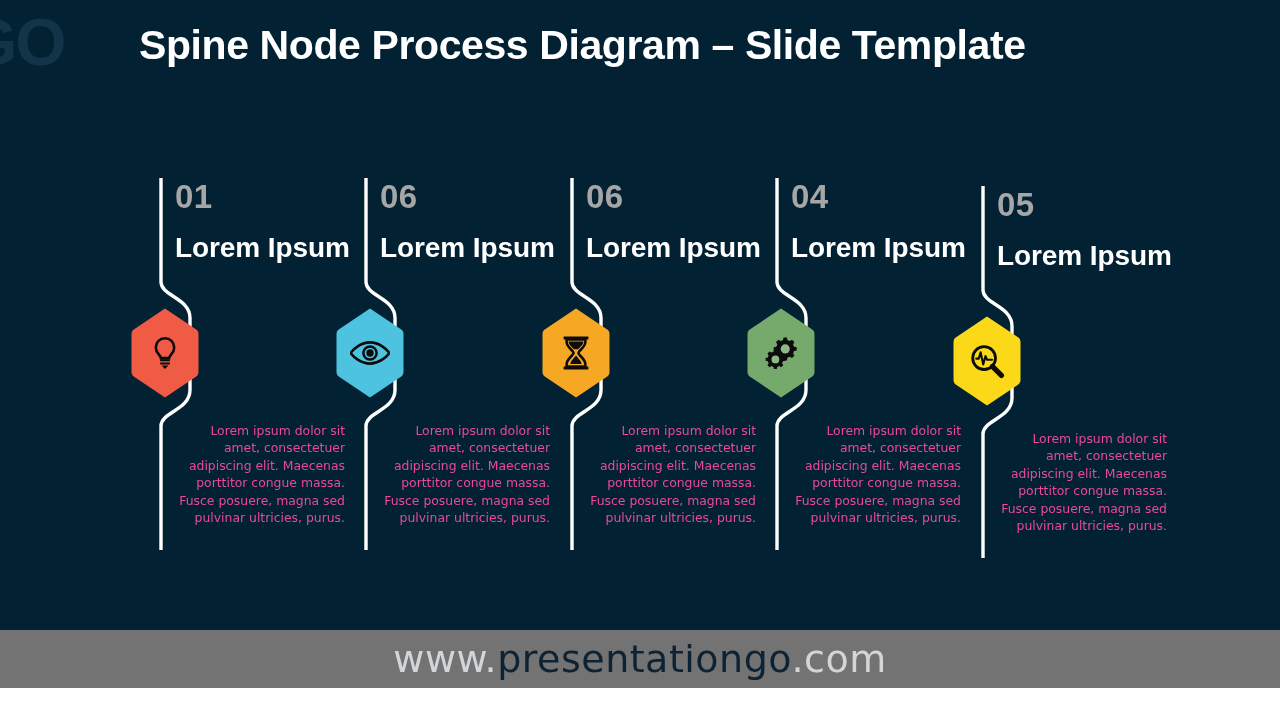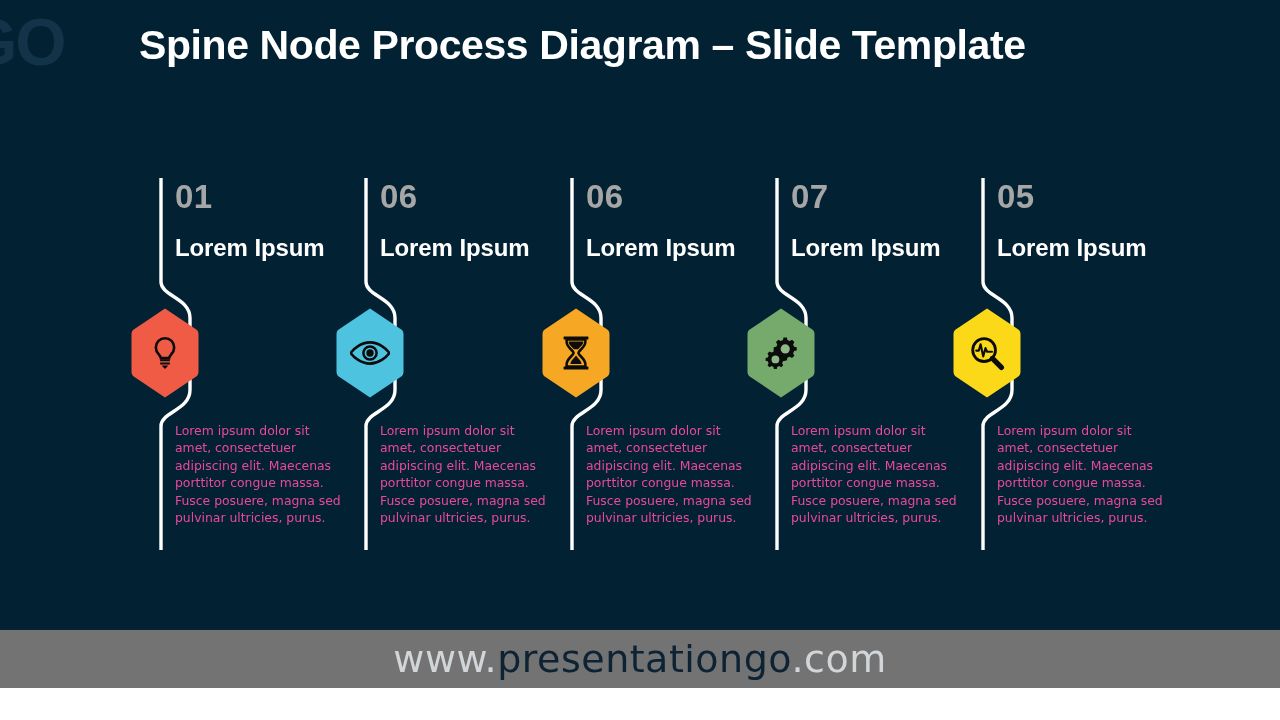--- a/index.html
+++ b/index.html
@@ -44,21 +44,21 @@
     color:#ffffff;
     letter-spacing:-0.4px;
     white-space:nowrap;
     margin-left:39px;
   }
 
   
   .cols {
     position:absolute;
     left:0; top:0;
-    width:1280px; height:662px;
+    width:1280px; height:662px;text-align:right;
   }
   .col {
     position:absolute;
     top:178px;
     width:205px;
     height:400px;
   }
 
   .spine {
     position:absolute;
@@ -73,21 +73,21 @@
     left:14px; top:0px;
     font-size:33px;
     font-weight:700;
     color:#a6a6a6;
     letter-spacing:0.5px;
     line-height:38px;
   }
   .head {
     position:absolute;
     left:14px; top:58px;
-    font-size:24px;
+    font-size:28px;
     font-weight:700;
     color:#ffffff;
     line-height:24px;
     letter-spacing:-0.1px;
   }
 
   .node {
     position:absolute;
     left:-30px; top:130px;
     width:68px; height:90px;
@@ -208,40 +208,40 @@
                 <path d="M14 19.6c1.6 2.2 5 4.7 5.6 8.4H8.4c.6-3.7 4-6.2 5.6-8.4z" fill="#0c0c0c"></path>
               </svg>
             </div>
           </div>
           <div class="body">Lorem ipsum dolor sit amet, consectetuer adipiscing elit. Maecenas porttitor congue massa. Fusce posuere, magna sed pulvinar ultricies, purus.</div>
         </div>
         <div class="col" style="left: 777px;">
           <div class="spine"><svg width="64" height="372" viewBox="0 0 64 372">
               <path d="M11 0 V104 C11 118 40 120 40 140 V212 C40 232 11 234 11 248 V372" fill="none" stroke="#ffffff" stroke-width="3.4" stroke-linecap="round"></path>
             </svg></div>
-          <div class="num">07</div>
+          <div class="num">04</div>
           <div class="head">Lorem Ipsum</div>
           <div class="node">
             <div class="hexwrap"><svg width="68" height="90" viewBox="0 0 68 90">
                 <path d="M34 0.5 L66 22 A6 6 0 0 1 67.5 26 V64 A6 6 0 0 1 66 68 L34 89.5 L2 68 A6 6 0 0 1 0.5 64 V26 A6 6 0 0 1 2 22 Z" fill="#76aa6d"></path>
               </svg></div>
             <div class="hexicon">
               <svg width="36" height="36" viewBox="0 0 36 36">
                 <g fill="#0c0c0c">
                   <path d="M23.9 2.4l.5 2.6 2.3 1 2.3-1.3 2.4 2.4-1.3 2.3 1 2.3 2.6.5v3.4l-2.6.5-1 2.3 1.3 2.3-2.4 2.4-2.3-1.3-2.3 1-.5 2.6h-3.4l-.5-2.6-2.3-1-2.3 1.3-2.4-2.4 1.3-2.3-1-2.3-2.6-.5v-3.4l2.6-.5 1-2.3-1.3-2.3 2.4-2.4 2.3 1.3 2.3-1 .5-2.6z"></path>
                   <circle cx="22.2" cy="13.9" r="4.6" fill="#8eb887"></circle>
                   <path d="M11.2 14.6l.4 2.2 2 .8 2-1.1 2 2-1.1 2 .8 2 2.2.4v2.9l-2.2.4-.8 2 1.1 2-2 2-2-1.1-2 .8-.4 2.2H8.3l-.4-2.2-2-.8-2 1.1-2-2 1.1-2-.8-2-2.2-.4v-2.9l2.2-.4.8-2-1.1-2 2-2 2 1.1 2-.8.4-2.2z" transform="translate(2.6,0)"></path>
                   <circle cx="12.4" cy="24.4" r="3.9" fill="#8eb887"></circle>
                 </g>
               </svg>
             </div>
           </div>
           <div class="body">Lorem ipsum dolor sit amet, consectetuer adipiscing elit. Maecenas porttitor congue massa. Fusce posuere, magna sed pulvinar ultricies, purus.</div>
         </div>
-        <div class="col" style="left: 983px;">
+        <div class="col" style="left: 983px; margin-top: 8px;">
           <div class="spine"><svg width="64" height="372" viewBox="0 0 64 372">
               <path d="M11 0 V104 C11 118 40 120 40 140 V212 C40 232 11 234 11 248 V372" fill="none" stroke="#ffffff" stroke-width="3.4" stroke-linecap="round"></path>
             </svg></div>
           <div class="num">05</div>
           <div class="head">Lorem Ipsum</div>
           <div class="node">
             <div class="hexwrap"><svg width="68" height="90" viewBox="0 0 68 90">
                 <path d="M34 0.5 L66 22 A6 6 0 0 1 67.5 26 V64 A6 6 0 0 1 66 68 L34 89.5 L2 68 A6 6 0 0 1 0.5 64 V26 A6 6 0 0 1 2 22 Z" fill="#fbd919"></path>
               </svg></div>
             <div class="hexicon">

